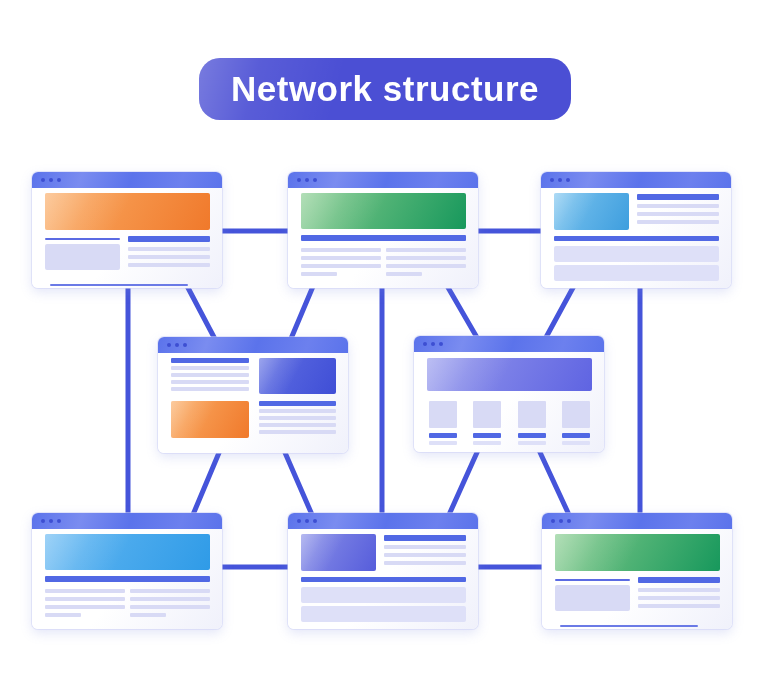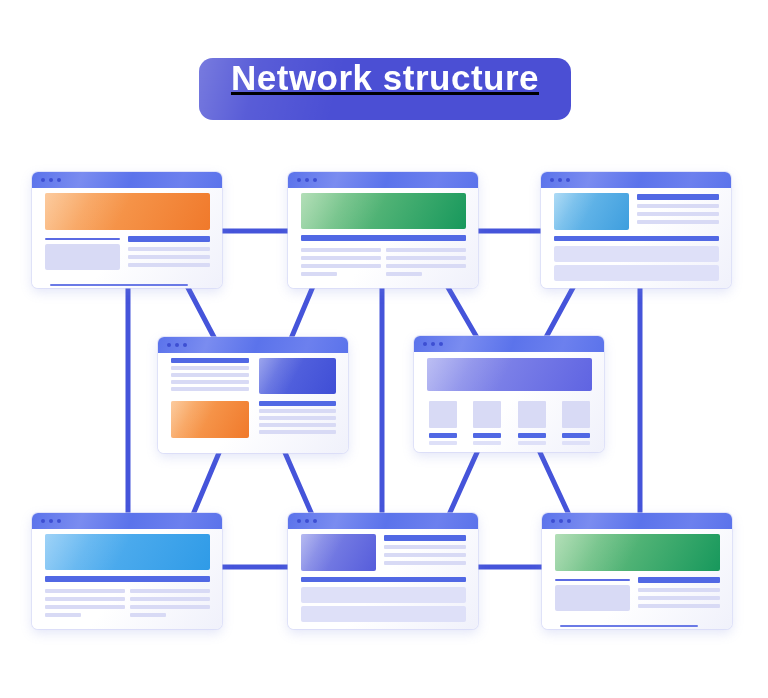--- a/index.html
+++ b/index.html
@@ -10,22 +10,22 @@
   }
   .canvas{position:absolute;inset:0;width:768px;height:698px;}
 
   
   svg.edges{position:absolute;left:0;top:0;z-index:1;}
   svg.edges line{stroke:var(--line);stroke-width:5;stroke-linecap:round;}
 
   
   .badge{
     position:absolute;left:199px;top:58px;width:372px;height:62px;z-index:3;
-    background:var(--badge);border-radius:14px;
-    display:flex;align-items:flex-start;justify-content:center;overflow:hidden;text-decoration:underline;
+    background:var(--badge);border-radius:21px;
+    display:flex;align-items:center;justify-content:center;overflow:hidden;
   }
   .badge::before{
     content:"";position:absolute;inset:0;
     background:linear-gradient(105deg,rgba(255,255,255,.25) 0%,rgba(255,255,255,.08) 16%,rgba(255,255,255,0) 38%);
   }
   .badge-label{
     position:relative;color:#FFFFFF;font-size:35px;font-weight:700;letter-spacing:.5px;
   }
 
   

